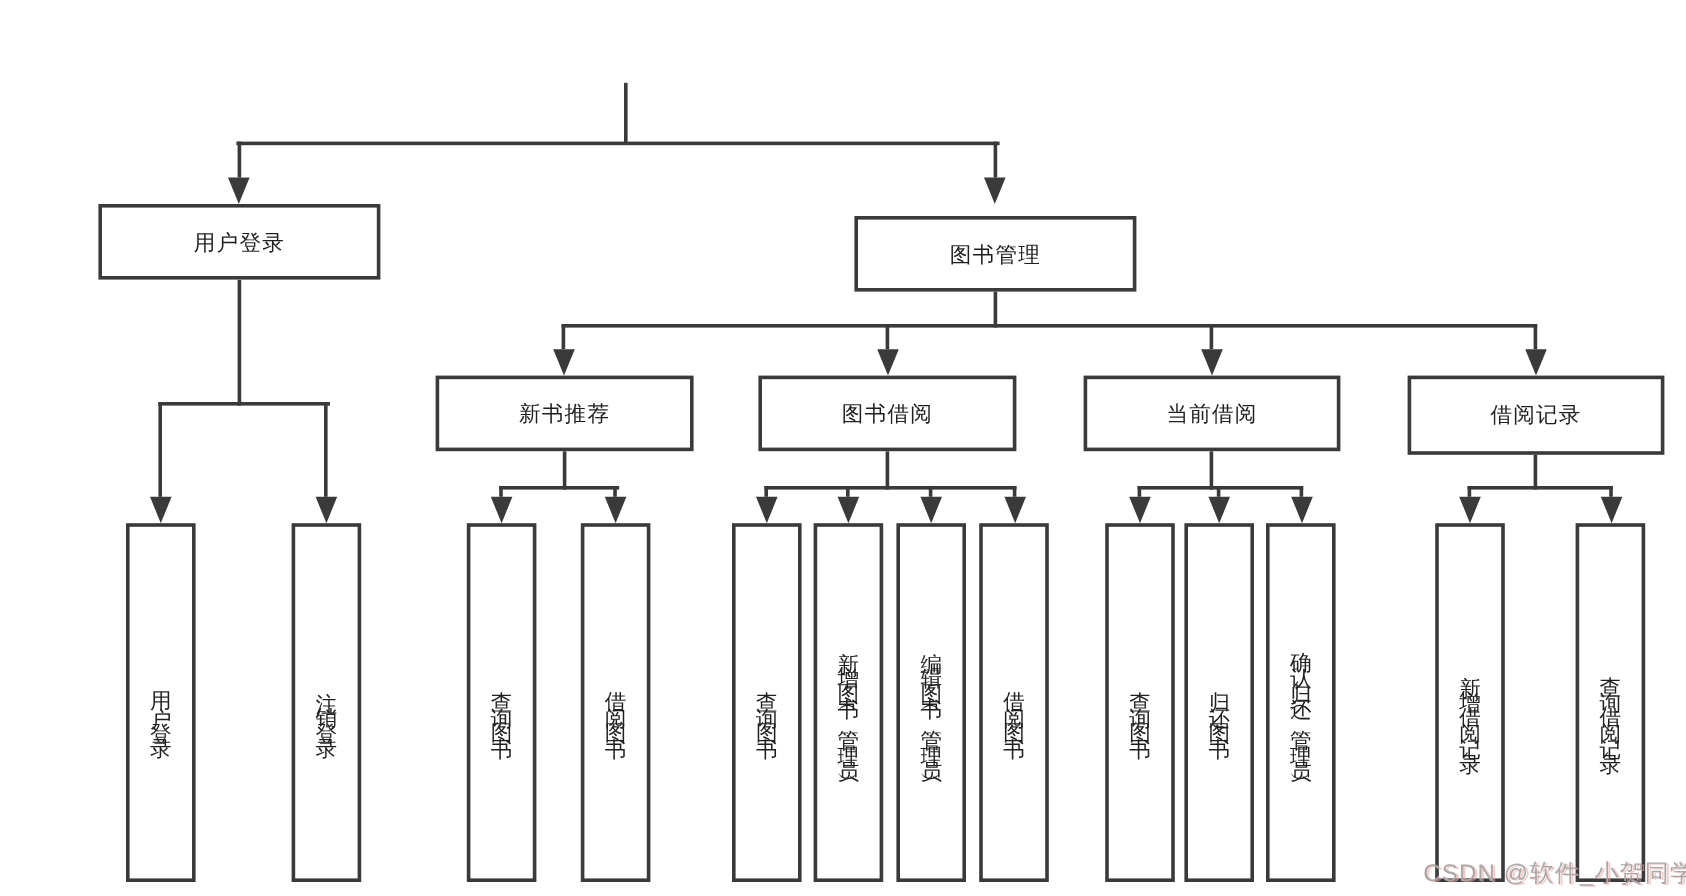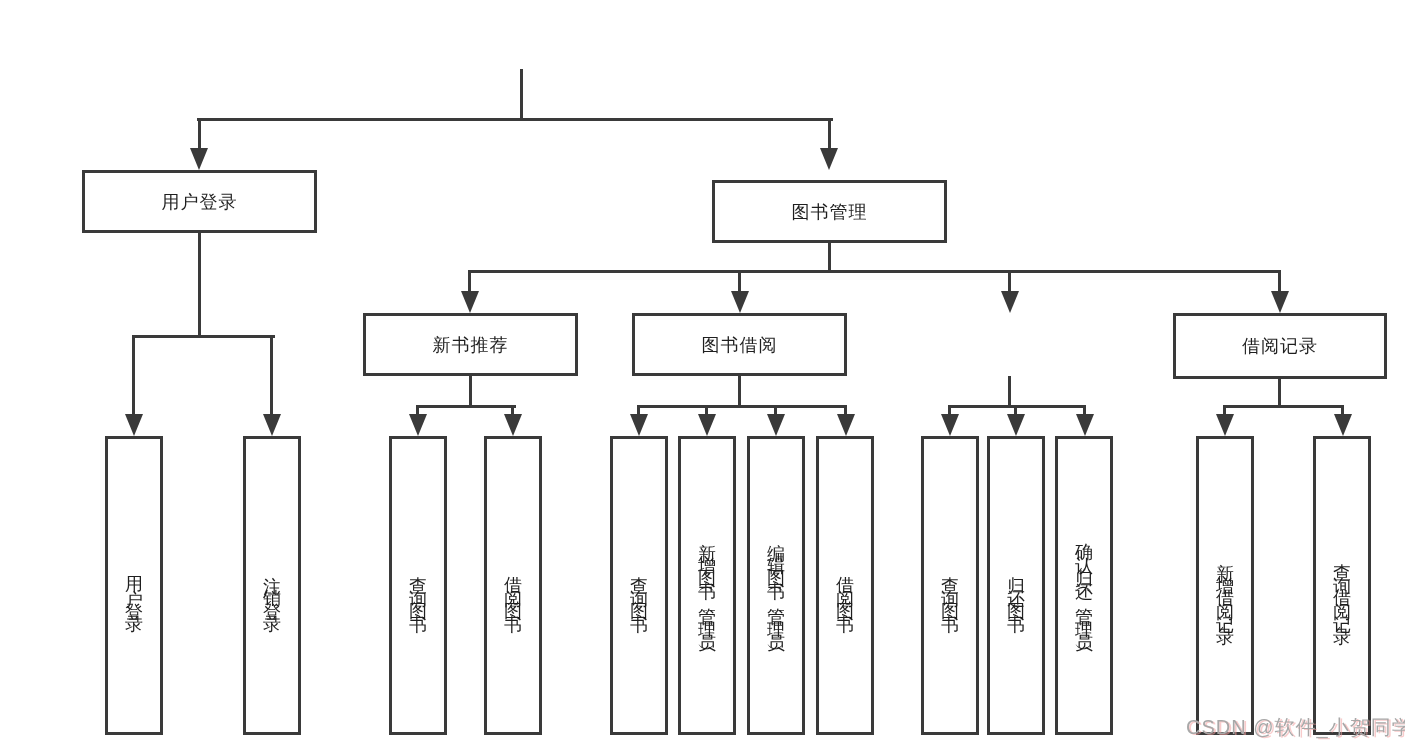--- a/index.html
+++ b/index.html
@@ -97,20 +97,23 @@
   <div class="arrow" style="left:1001px;top:291px;"></div>
   <div class="vline" style="left:1278px;top:270px;height:21px;"></div>
   <div class="arrow" style="left:1271px;top:291px;"></div>
 
   <div class="box" style="left:363px;top:313px;width:215px;height:63px;">
     <span>新书推荐</span>
   </div>
   <div class="box" style="left:632px;top:313px;width:215px;height:63px;">
     <span>图书借阅</span>
   </div>
+  <div class="box" style="left:903px;top:313px;width:214px;height:63px;">
+    <span>当前借阅</span>
+  </div>
   <div class="box" style="left:1173px;top:313px;width:214px;height:66px;">
     <span>借阅记录</span>
   </div>
 
   <div class="vline" style="left:469px;top:376px;height:32px;"></div>
   <div class="hline" style="left:416px;top:405px;width:100px;"></div>
   <div class="vline" style="left:416px;top:405px;height:9px;"></div>
   <div class="arrow" style="left:409px;top:414px;"></div>
   <div class="vline" style="left:511px;top:405px;height:9px;"></div>
   <div class="arrow" style="left:504px;top:414px;"></div>

